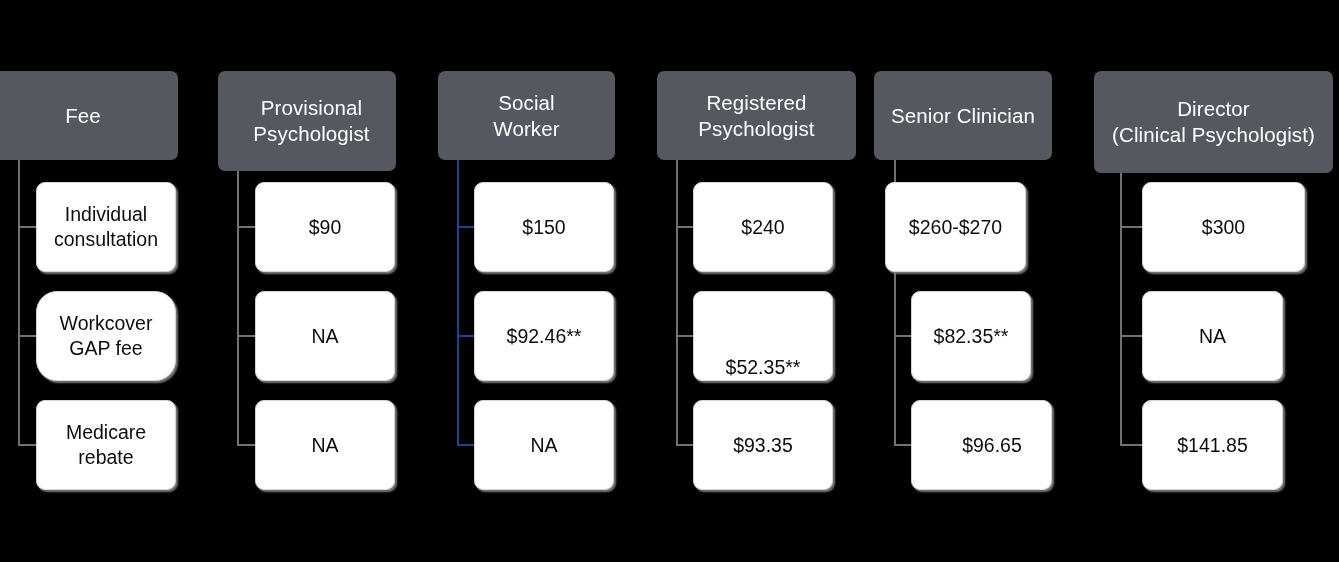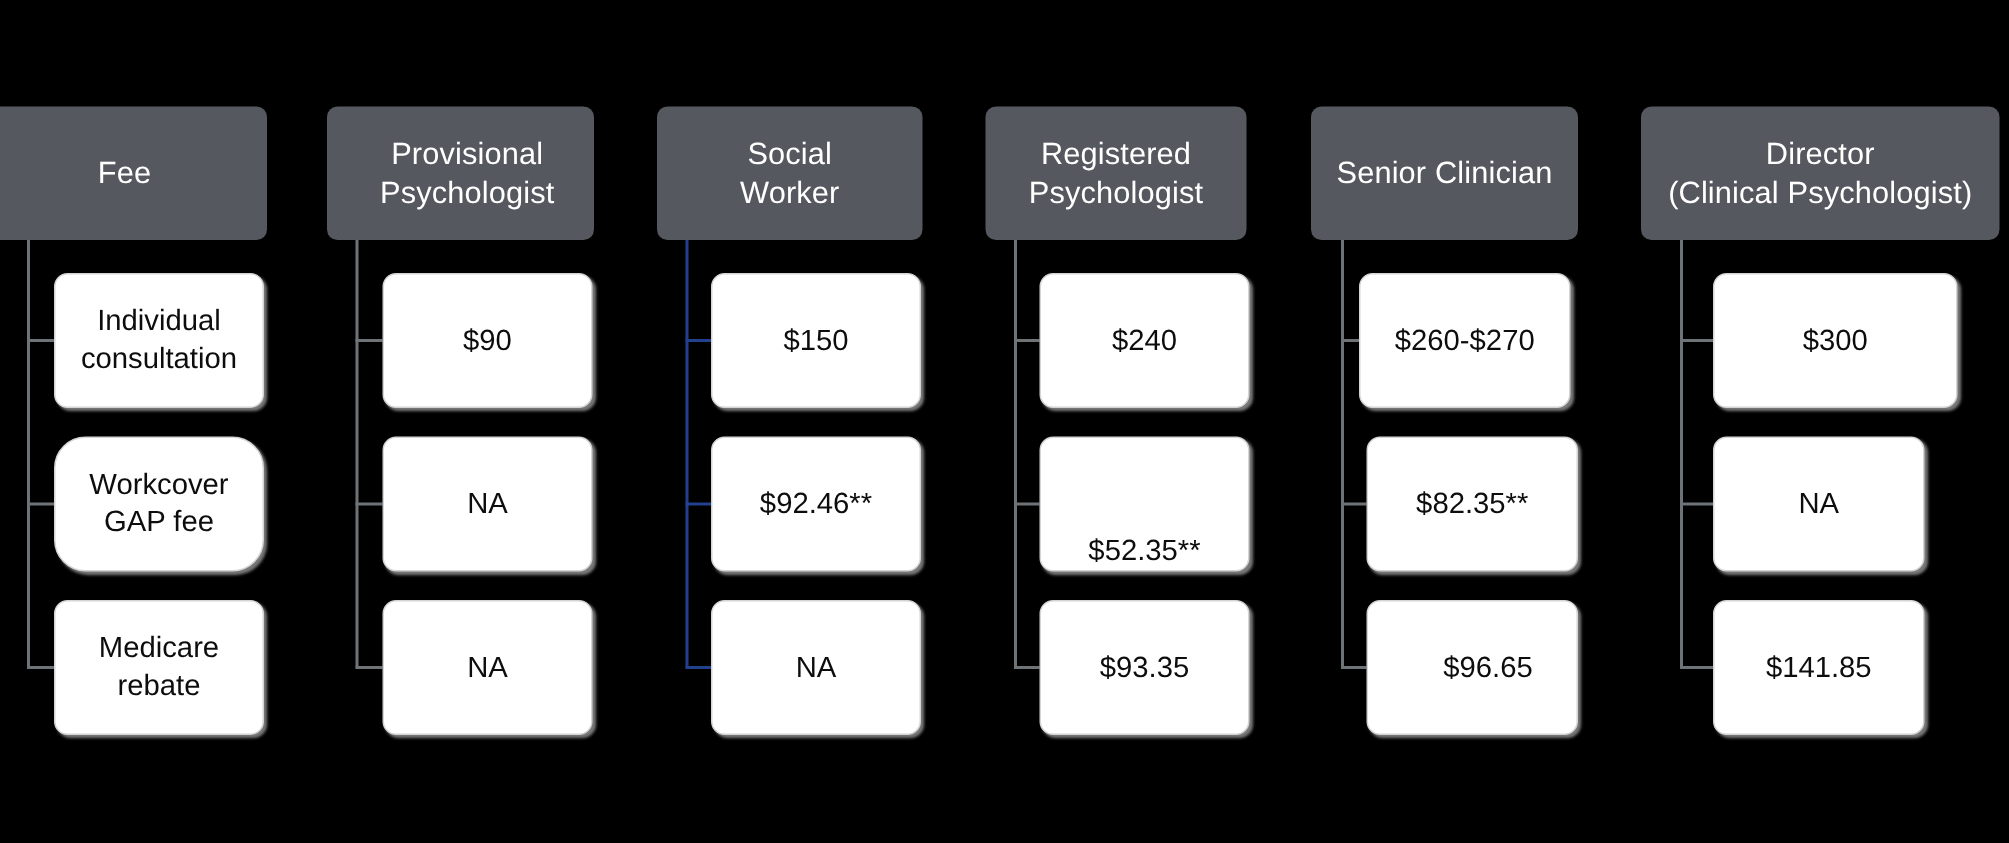--- a/index.html
+++ b/index.html
@@ -107,21 +107,21 @@
 GAP fee</span>
       </div>
       <div class="stub" style="left: 18px; top: 444px; width: 18px;"></div>
       <div class="cell" style="left: 36px; top: 400px; width: 140px; height: 90px;">
         <span class="ctext">Medicare
 rebate</span>
       </div>
     </div>
     <div class="column">
       <div class="trunk" style="left: 237px; top: 160px; height: 285px;"></div>
-      <div class="header-node" style="left: 218px; top: 71px; width: 178px; height: 89px; padding-left: 15px;">
+      <div class="header-node" style="left: 218px; top: 71px; width: 178px; height: 100px; padding-left: 15px;">
         <span class="htext">Provisional
 Psychologist</span>
       </div>
       <div class="stub" style="left: 237px; top: 226px; width: 18px;"></div>
       <div class="cell" style="left: 255px; top: 182px; width: 140px; height: 90px;">
         <span class="ctext">$90</span>
       </div>
       <div class="stub" style="left: 237px; top: 335px; width: 18px;"></div>
       <div class="cell" style="left: 255px; top: 291px; width: 140px; height: 90px;">
         <span class="ctext">NA</span>
@@ -145,21 +145,21 @@
       <div class="cell" style="left: 474px; top: 291px; width: 140px; height: 90px;">
         <span class="ctext">$92.46**</span>
       </div>
       <div class="stub accent" style="left: 457px; top: 444px; width: 17px;"></div>
       <div class="cell" style="left: 474px; top: 400px; width: 140px; height: 90px;">
         <span class="ctext">NA</span>
       </div>
     </div>
     <div class="column">
       <div class="trunk" style="left: 676px; top: 160px; height: 285px;"></div>
-      <div class="header-node" style="left: 657px; top: 71px; width: 174px; height: 89px;">
+      <div class="header-node" style="left: 657px; top: 71px; width: 199px; height: 89px;">
         <span class="htext">Registered
 Psychologist</span>
       </div>
       <div class="stub" style="left: 676px; top: 226px; width: 17px;"></div>
       <div class="cell" style="left: 693px; top: 182px; width: 140px; height: 90px;">
         <span class="ctext">$240</span>
       </div>
       <div class="stub" style="left: 676px; top: 335px; width: 17px;"></div>
       <div class="cell" style="left: 693px; top: 291px; width: 140px; height: 90px; align-items: flex-end;">
         <span class="ctext">$52.35**</span>
@@ -168,35 +168,35 @@
       <div class="cell" style="left: 693px; top: 400px; width: 140px; height: 90px;">
         <span class="ctext">$93.35</span>
       </div>
     </div>
     <div class="column">
       <div class="trunk" style="left: 894px; top: 160px; height: 285px;"></div>
       <div class="header-node" style="left: 874px; top: 71px; width: 178px; height: 89px;">
         <span class="htext">Senior Clinician</span>
       </div>
       <div class="stub" style="left: 894px; top: 226px; width: 17px;"></div>
-      <div class="cell" style="left: 906px; top: 182px; width: 141px; height: 90px;">
+      <div class="cell" style="left: 885px; top: 182px; width: 141px; height: 90px;">
         <span class="ctext">$260-$270</span>
       </div>
       <div class="stub" style="left: 894px; top: 335px; width: 17px;"></div>
-      <div class="cell" style="left: 911px; top: 291px; width: 141px; height: 90px;">
+      <div class="cell" style="left: 911px; top: 291px; width: 120px; height: 90px;">
         <span class="ctext">$82.35**</span>
       </div>
       <div class="stub" style="left: 894px; top: 444px; width: 17px;"></div>
       <div class="cell" style="left: 911px; top: 400px; width: 141px; height: 90px; padding-left: 21px;">
         <span class="ctext">$96.65</span>
       </div>
     </div>
     <div class="column">
       <div class="trunk" style="left: 1120px; top: 160px; height: 285px;"></div>
-      <div class="header-node" style="left: 1094px; top: 71px; width: 239px; height: 89px; justify-content: center;">
+      <div class="header-node" style="left: 1094px; top: 71px; width: 239px; height: 102px; justify-content: center;">
         <span class="htext">Director
 (Clinical Psychologist)</span>
       </div>
       <div class="stub" style="left: 1120px; top: 226px; width: 22px;"></div>
       <div class="cell" style="left: 1142px; top: 182px; width: 163px; height: 90px; text-align: right;">
         <span class="ctext">$300</span>
       </div>
       <div class="stub" style="left: 1120px; top: 335px; width: 22px;"></div>
       <div class="cell" style="left: 1142px; top: 291px; width: 141px; height: 90px;">
         <span class="ctext">NA</span>

